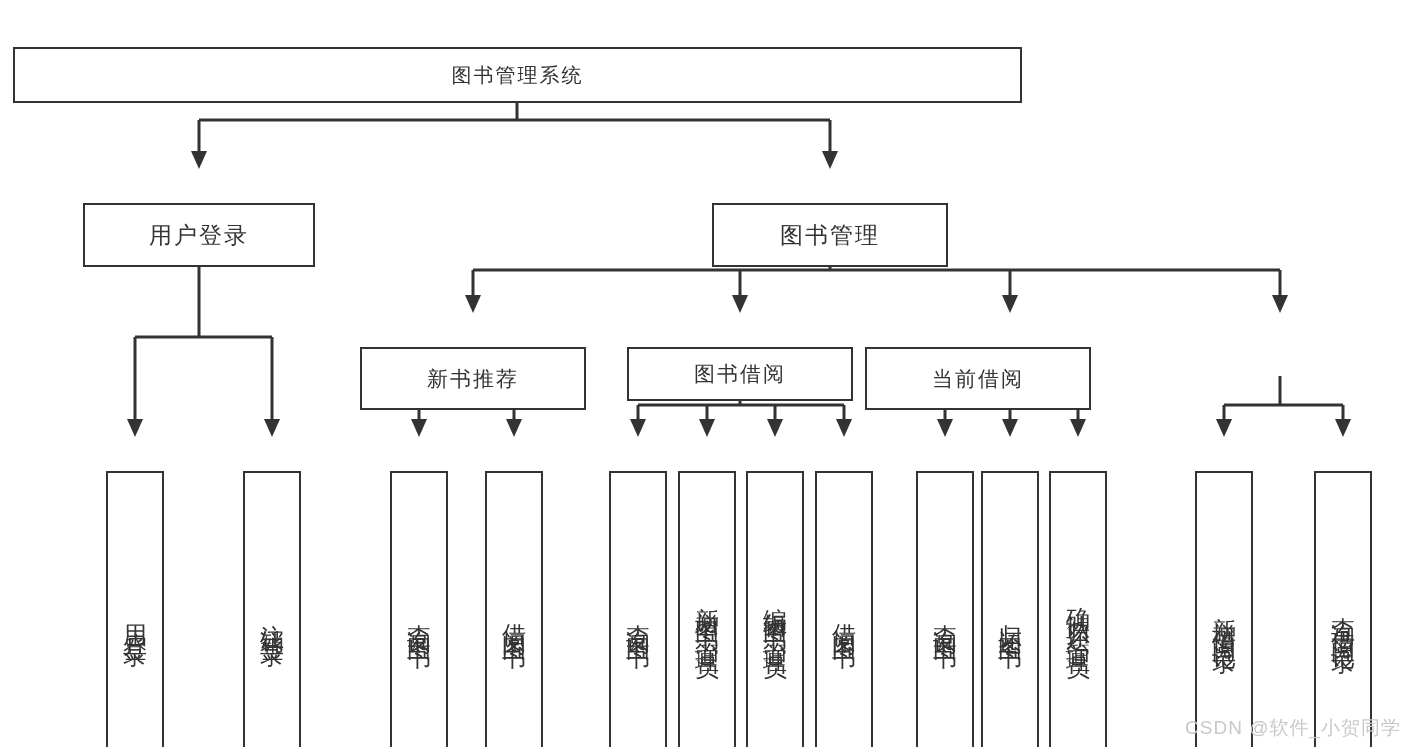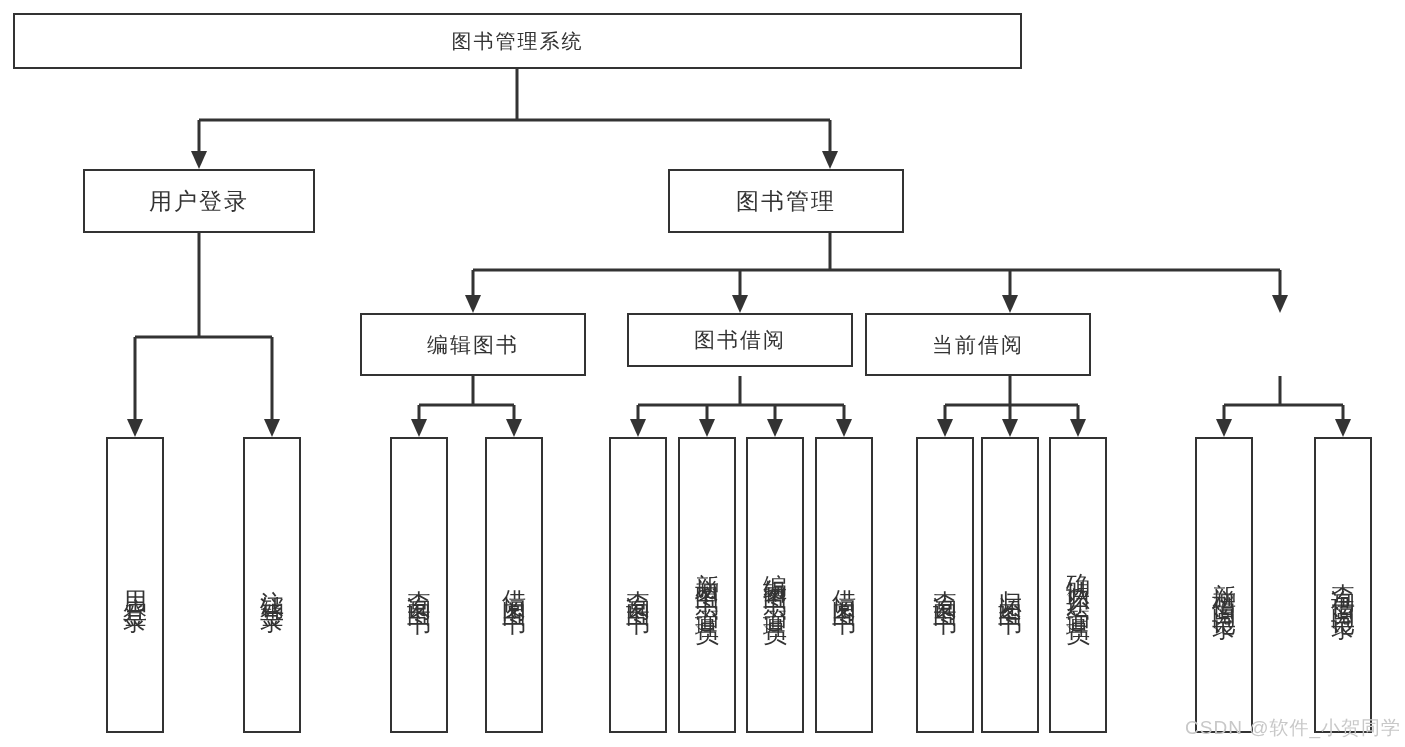--- a/index.html
+++ b/index.html
@@ -11,20 +11,21 @@
     overflow:hidden;
   }
   .wires{position:absolute;left:0;top:0;color:var(--line,#333333);}
   .box{
     position:absolute;
     box-sizing:border-box;
     border:2px solid var(--line,#333333);
     background:#ffffff;
     display:flex;align-items:center;justify-content:center;
     color:var(--text,#333333);
+    margin-top:34px;
   }
   .lbl{letter-spacing:2px;white-space:nowrap;}
   .root .lbl{font-size:20px;}
   .l2  .lbl{font-size:23px;}
   .l3  .lbl{font-size:21px;}
   .vbox{width:58px;height:296px;top:437px;}
   .vlbl{
     writing-mode:vertical-rl;
     text-orientation:mixed;
     font-size:24px;
@@ -87,26 +88,26 @@
     </g>
   </svg>
 
   <div class="box root" style="left:13px;top:13px;width:1009px;height:56px">
     <span class="lbl">图书管理系统</span>
   </div>
 
   <div class="box l2" style="left:83px;top:169px;width:232px;height:64px">
     <span class="lbl">用户登录</span>
   </div>
-  <div class="box l2" style="left:668px;top:169px;width:236px;height:64px">
+  <div class="box l2" style="left:712px;top:169px;width:236px;height:64px">
     <span class="lbl">图书管理</span>
   </div>
 
   <div class="box l3" style="left:360px;top:313px;width:226px;height:63px">
-    <span class="lbl">编辑图书</span>
+    <span class="lbl">新书推荐</span>
   </div>
   <div class="box l3" style="left:627px;top:313px;width:226px;height:54px">
     <span class="lbl">图书借阅</span>
   </div>
   <div class="box l3" style="left:865px;top:313px;width:226px;height:63px">
     <span class="lbl">当前借阅</span>
   </div>
 
   <div class="box vbox" style="left:106px">
     <span class="vlbl">用户登录</span>

